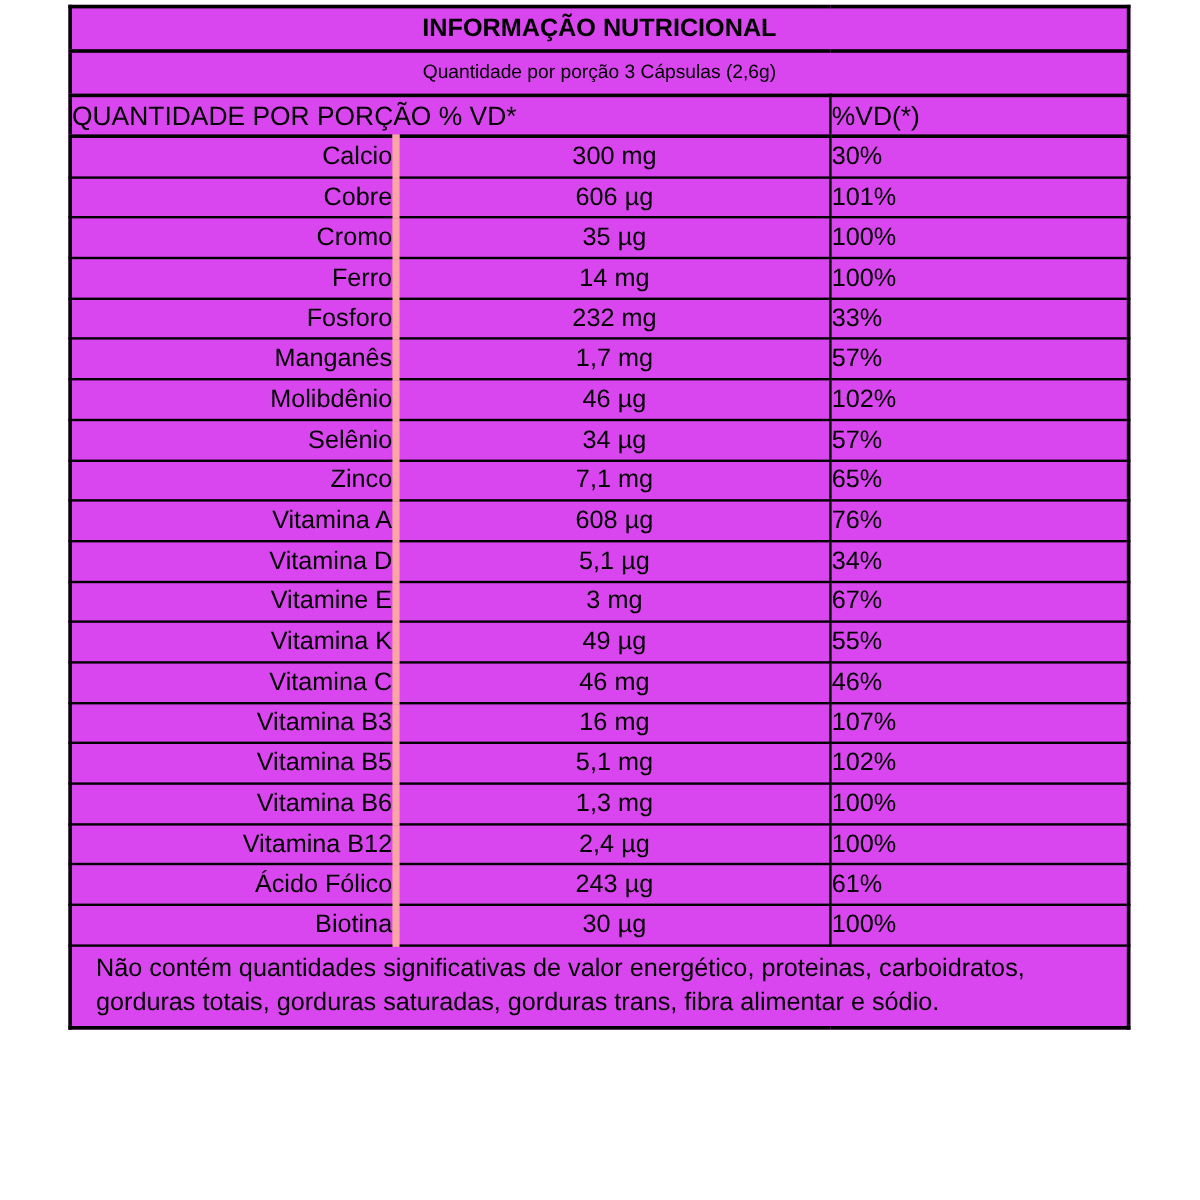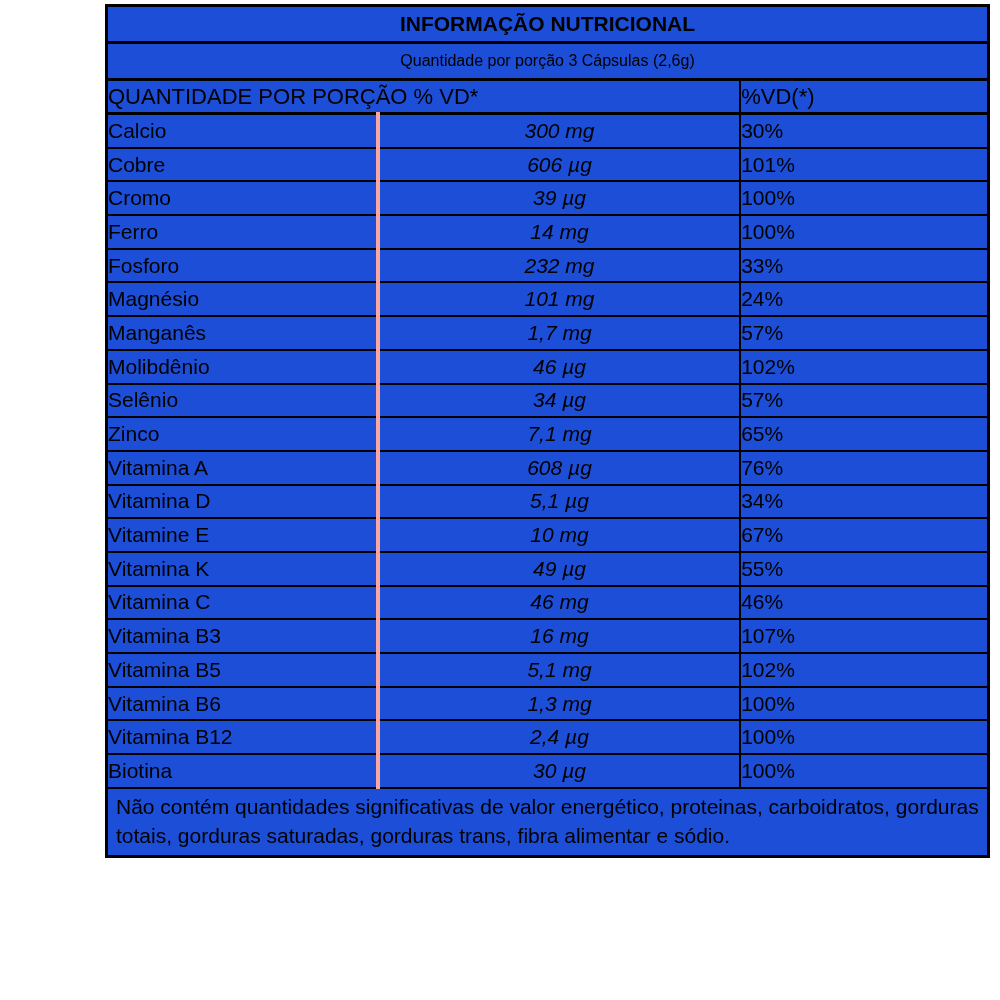--- a/index.html
+++ b/index.html
@@ -12,22 +12,21 @@
     color: #000000;
   }
   .nutrition-table {
     position: absolute;
     left: 57px;
     top: 4px;
     width: 885px;
     border-collapse: collapse;
     table-layout: fixed;
     border: 3px solid #000000;
-    background: #1d4ed8;
-    margin-left: 48px;
+    background: #d946ef;
   }
   .nutrition-table td {
     vertical-align: middle;
     padding: 0;
     overflow: hidden;
     white-space: nowrap;
   }
   .col-name   { width: 271px; }
   .col-amount { width: 362px; }
   .col-dv     { width: 248px; }
@@ -53,37 +52,36 @@
   }
   .header-row td:first-child {
     border-right: 2px solid #000000;
   }
   .data-row td {
     height: 31.7px;
     font-size: 21px;
     border-bottom: 2px solid #000000;
   }
   .data-row .c-name {
-    text-align: left;
+    text-align: right;
     padding-left: 0;
-    border-right: 4px solid #fca5a5;
+    border-right: 6px solid #fca5a5;
   }
   .data-row .c-amount {
     text-align: center;
     border-right: 2px solid #000000;
-    font-style: italic;
   }
   .data-row .c-dv {
   }
   .footer-row td {
     height: 60px;
     font-size: 21px;
     line-height: 29px;
     text-align: left;
-    padding: 2px 8px 4px 8px;
+    padding: 2px 8px 4px 20px;
     border-top: 1px solid #000000;
     white-space: normal;
     vertical-align: middle;
   }
 </style>
 </head>
 <body>
 
 <table class="nutrition-table">
   <colgroup>
@@ -111,42 +109,37 @@
   </tr>
 
   <tr class="data-row">
     <td class="c-name">Cobre</td>
     <td class="c-amount">606 µg</td>
     <td class="c-dv">101%</td>
   </tr>
 
   <tr class="data-row">
     <td class="c-name">Cromo</td>
-    <td class="c-amount">39 µg</td>
+    <td class="c-amount">35 µg</td>
     <td class="c-dv">100%</td>
   </tr>
 
   <tr class="data-row">
     <td class="c-name">Ferro</td>
     <td class="c-amount">14 mg</td>
     <td class="c-dv">100%</td>
   </tr>
 
   <tr class="data-row">
     <td class="c-name">Fosforo</td>
     <td class="c-amount">232 mg</td>
     <td class="c-dv">33%</td>
   </tr>
 
 
-  <tr class="data-row">
-    <td class="c-name">Magnésio</td>
-    <td class="c-amount">101 mg</td>
-    <td class="c-dv">24%</td>
-  </tr>
 
   <tr class="data-row">
     <td class="c-name">Manganês</td>
     <td class="c-amount">1,7 mg</td>
     <td class="c-dv">57%</td>
   </tr>
 
   <tr class="data-row">
     <td class="c-name">Molibdênio</td>
     <td class="c-amount">46 µg</td>
@@ -172,21 +165,21 @@
   </tr>
 
   <tr class="data-row">
     <td class="c-name">Vitamina D</td>
     <td class="c-amount">5,1 µg</td>
     <td class="c-dv">34%</td>
   </tr>
 
   <tr class="data-row">
     <td class="c-name">Vitamine E</td>
-    <td class="c-amount">10 mg</td>
+    <td class="c-amount">3 mg</td>
     <td class="c-dv">67%</td>
   </tr>
 
   <tr class="data-row">
     <td class="c-name">Vitamina K</td>
     <td class="c-amount">49 µg</td>
     <td class="c-dv">55%</td>
   </tr>
 
   <tr class="data-row">
@@ -214,20 +207,25 @@
     <td class="c-amount">1,3 mg</td>
     <td class="c-dv">100%</td>
   </tr>
 
   <tr class="data-row">
     <td class="c-name">Vitamina B12</td>
     <td class="c-amount">2,4 µg</td>
     <td class="c-dv">100%</td>
   </tr>
 
+  <tr class="data-row">
+    <td class="c-name">Ácido Fólico</td>
+    <td class="c-amount">243 µg</td>
+    <td class="c-dv">61%</td>
+  </tr>
 
   <tr class="data-row">
     <td class="c-name">Biotina</td>
     <td class="c-amount">30 µg</td>
     <td class="c-dv">100%</td>
   </tr>
 </tbody>
   <tfoot>
     <tr class="footer-row">
       <td colspan="3">Não contém quantidades significativas de valor energético, proteinas, carboidratos, gorduras totais, gorduras saturadas, gorduras trans, fibra alimentar e sódio.</td>

